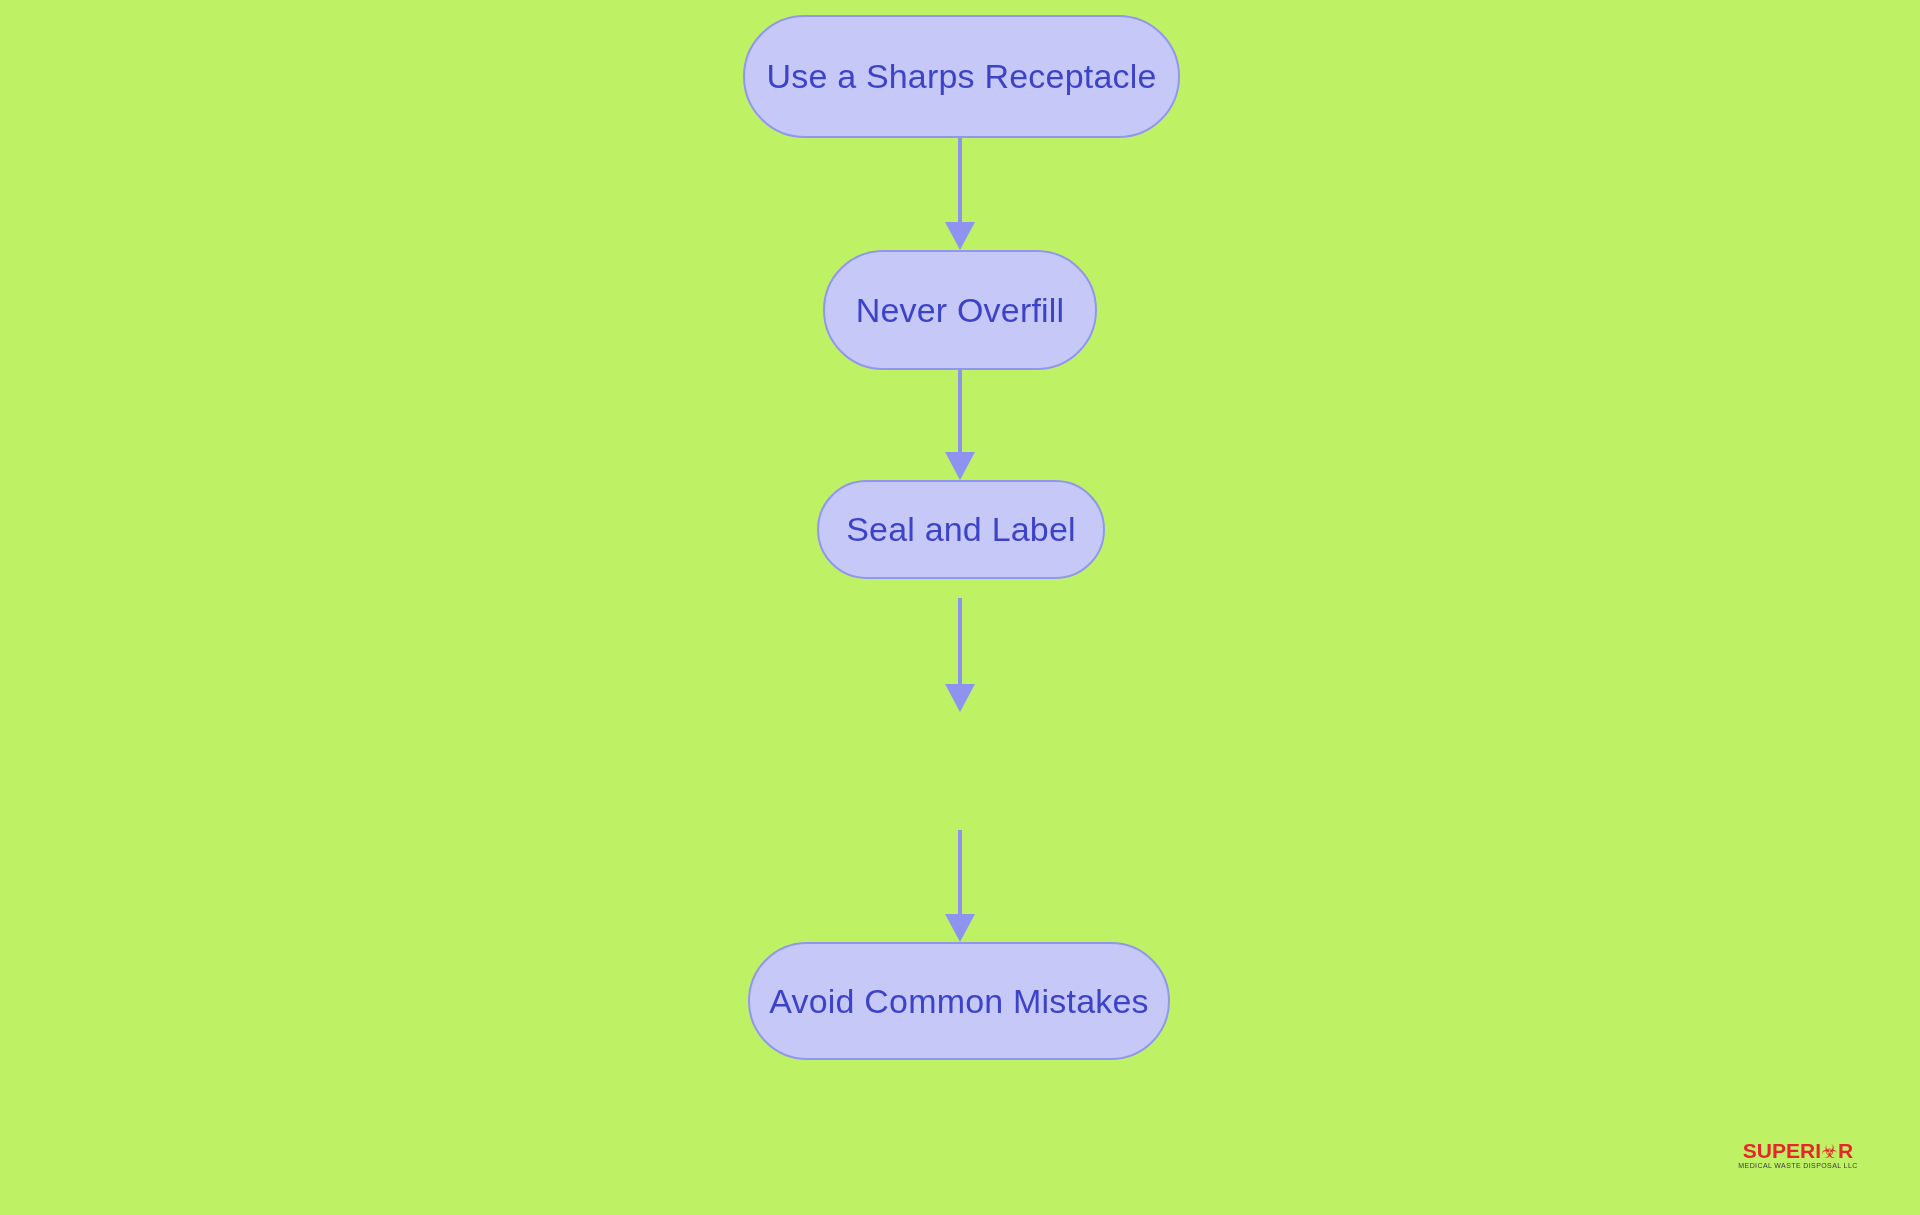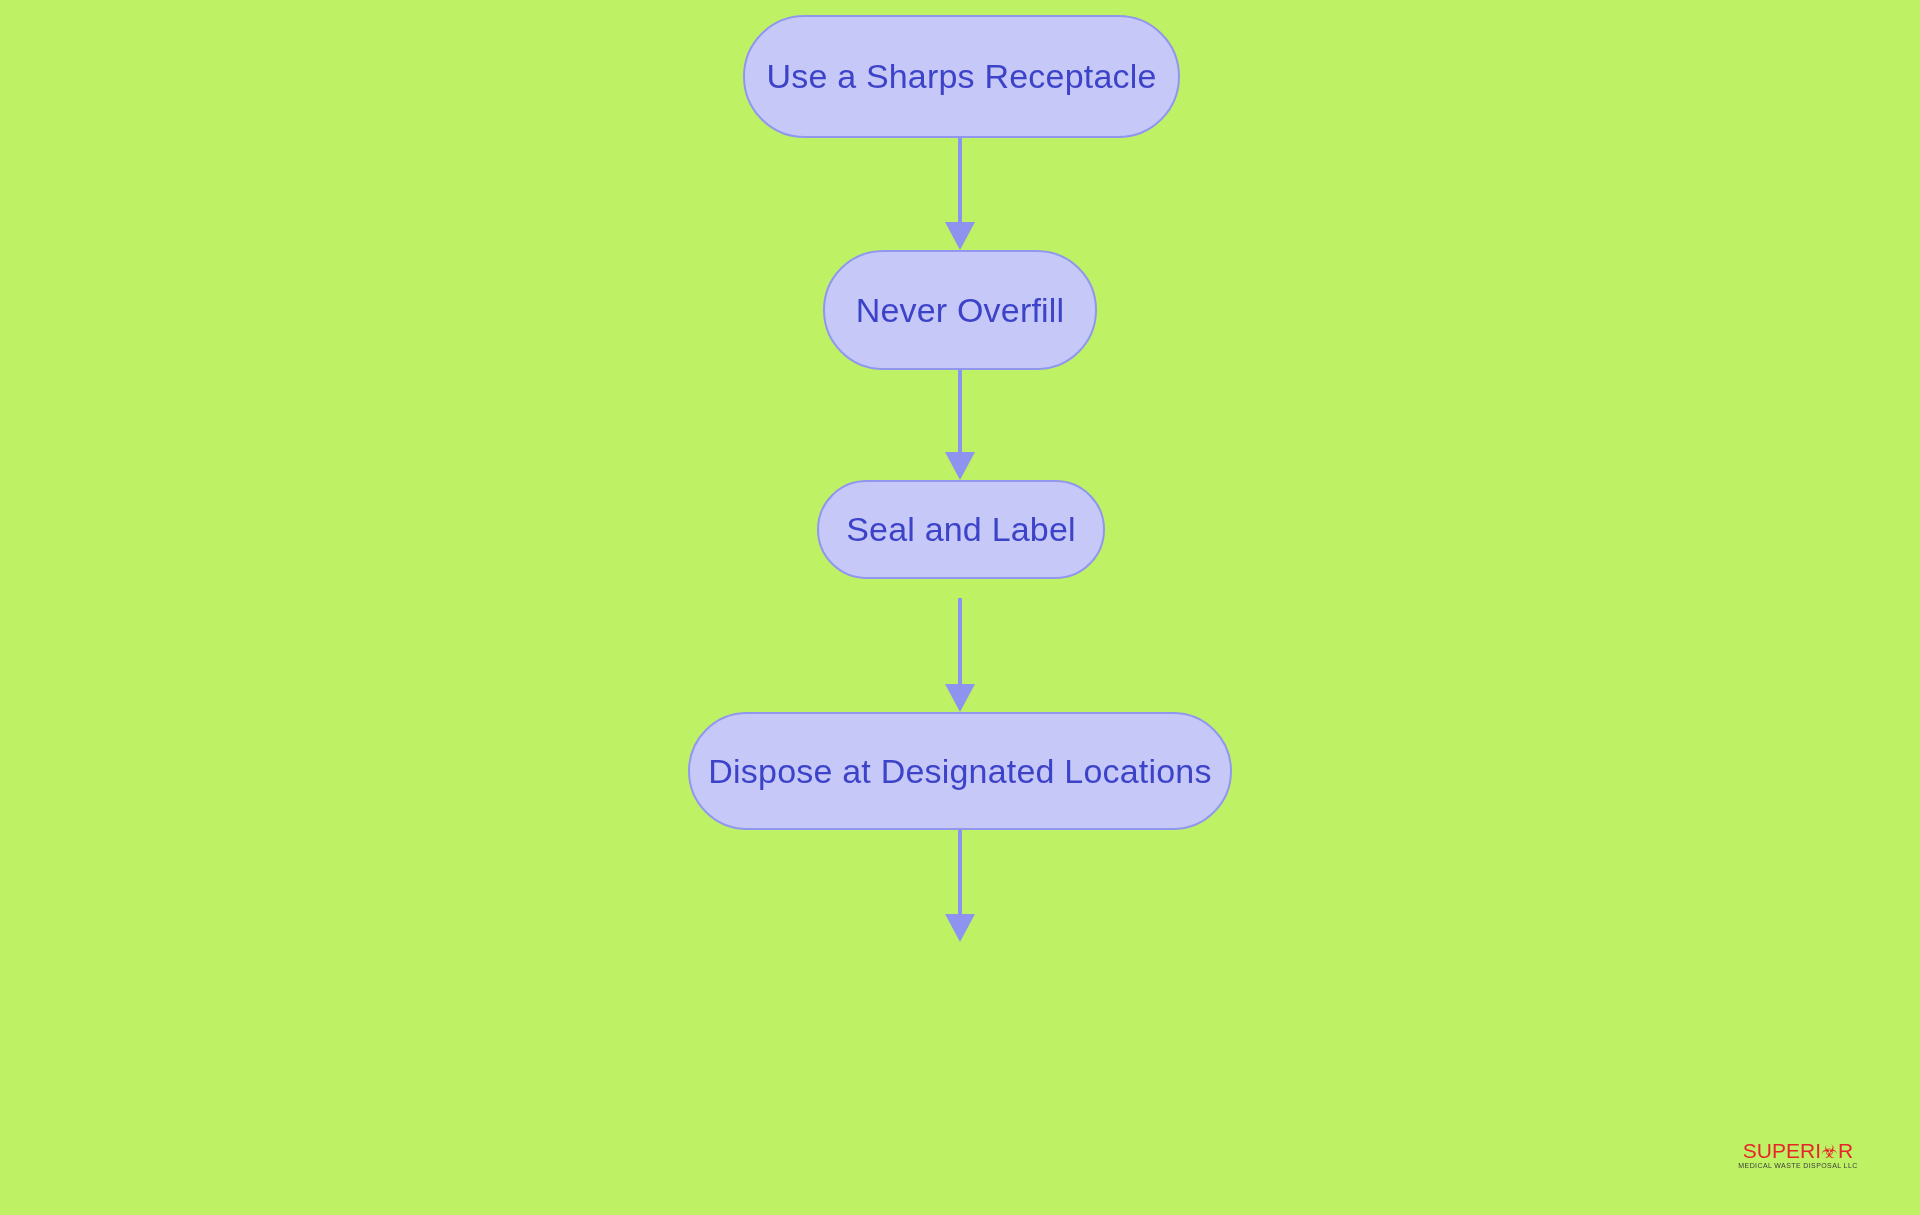--- a/index.html
+++ b/index.html
@@ -64,21 +64,21 @@
     position: absolute;
     left: 1738px;
     top: 1140px;
     width: 120px;
     text-align: center;
     line-height: 1;
     user-select: none;
   }
   .watermark .brand {
     color: #e8252b;
-    font-weight: normal;
+    font-weight: bold;
     font-size: 21px;
     letter-spacing: 0px;
     white-space: nowrap;
   }
   .watermark .biohazard {
     font-family: "DejaVu Sans", sans-serif;
     font-size: 19px;
   }
   .watermark .subtext {
     margin-top: 1px;
@@ -101,24 +101,24 @@
   <div class="flow-node n2">Never Overfill</div>
 
   <div class="arrow-line a2-line"></div>
   <div class="arrow-head a2-head"></div>
 
   <div class="flow-node n3">Seal and Label</div>
 
   <div class="arrow-line a3-line"></div>
   <div class="arrow-head a3-head"></div>
 
-  <div class="flow-node n4">Dispose at Designated Locations</div>
 
   <div class="arrow-line a4-line"></div>
   <div class="arrow-head a4-head"></div>
 
+  <div class="flow-node n5">Avoid Common Mistakes</div>
 
   <div class="watermark">
     <div class="brand"><span>SUPERI</span><span class="biohazard">☣</span><span>R</span></div>
     <div class="subtext">MEDICAL WASTE DISPOSAL LLC</div>
   </div>
 
 </div>
 
 </body></html>

